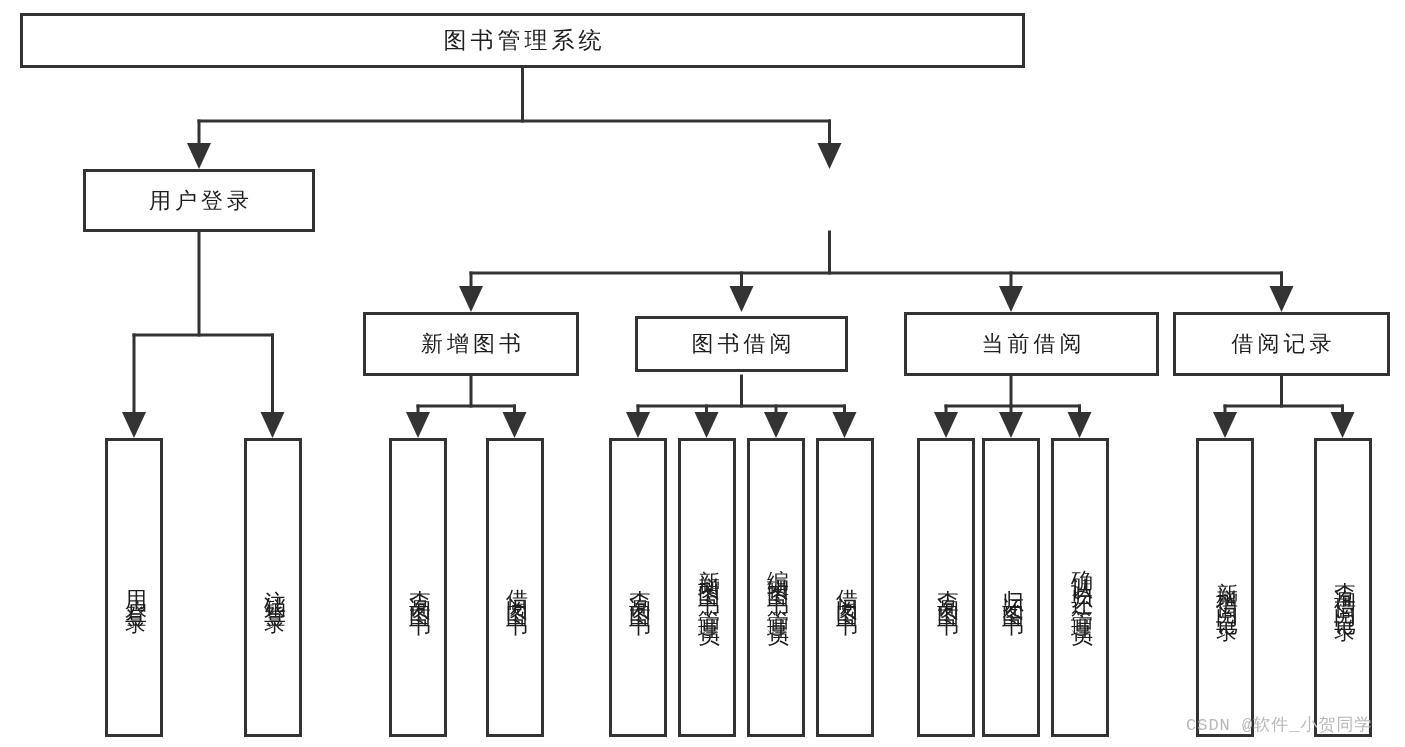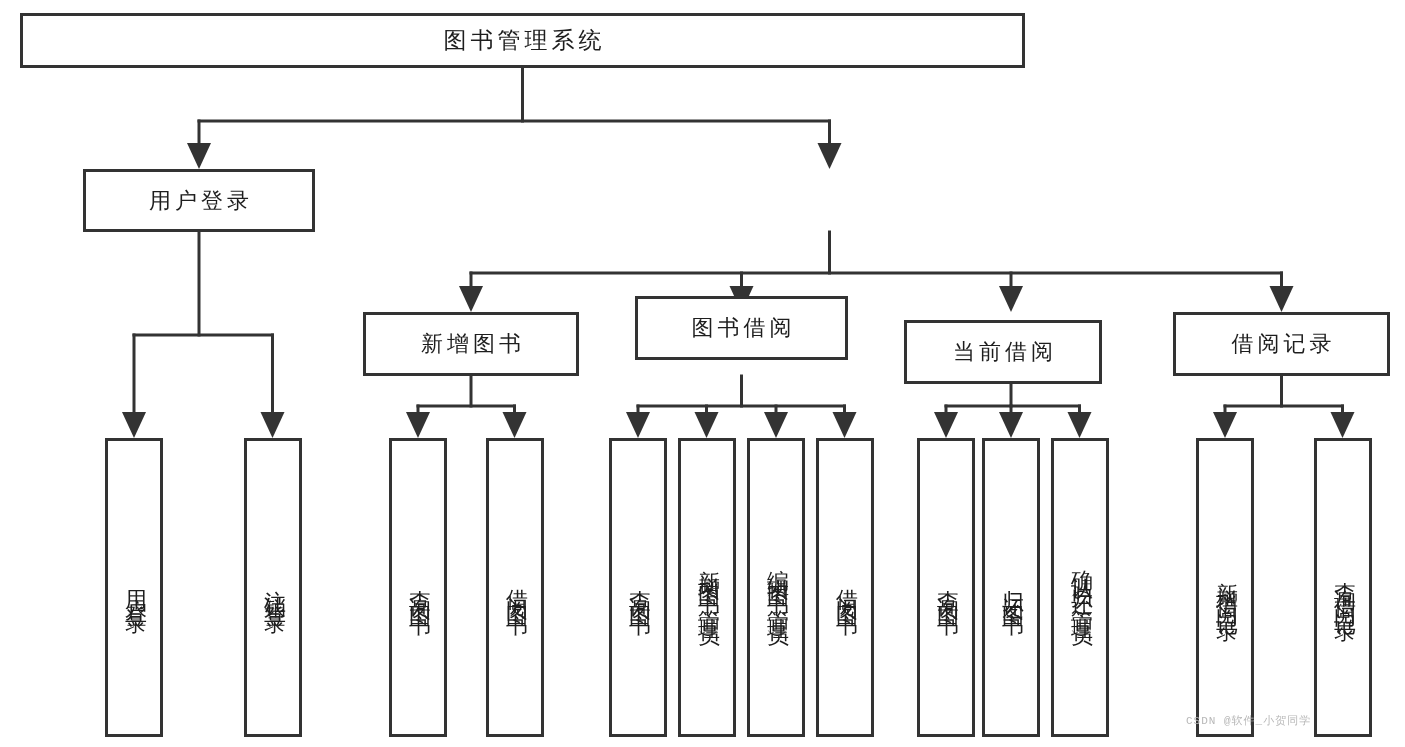--- a/index.html
+++ b/index.html
@@ -13,21 +13,21 @@
     display:flex;align-items:center;justify-content:center;
   }
   .node .lbl{font-size:22px;letter-spacing:4px;text-indent:4px;white-space:nowrap;color:#1e1e1e;}
   .root .lbl{font-size:23px;}
   .leaf{width:58px;top:438px;height:299px;}
   .leaf .vlbl{
     writing-mode:vertical-rl;text-orientation:mixed;
     font-size:22px;letter-spacing:8px;line-height:1;white-space:nowrap;color:#1e1e1e;
   }
   .watermark{
-    position:absolute;left:1186px;top:713px;font-size:11px;letter-spacing:1px;
+    position:absolute;left:1186px;top:713px;font-size:17px;letter-spacing:1px;
     color:#b8b8b8;white-space:nowrap;
   }
 </style>
 </head>
 <body>
 
 <div class="stage">
 
   <svg class="connectors" viewBox="0 0 1405 747" xmlns="http://www.w3.org/2000/svg">
     <g stroke="#333333" stroke-width="3" stroke-linecap="square">
@@ -99,24 +99,24 @@
     <span class="lbl">图书管理系统</span>
   </div>
 
   <div class="node" style="left:83px;top:169px;width:232px;height:63px">
     <span class="lbl">用户登录</span>
   </div>
 
   <div class="node" style="left:363px;top:312px;width:216px;height:64px">
     <span class="lbl">新增图书</span>
   </div>
-  <div class="node" style="left:635px;top:296px;width:213px;height:64px">
+  <div class="node" style="left:635px;top:316px;width:213px;height:56px">
     <span class="lbl">图书借阅</span>
   </div>
-  <div class="node" style="left:904px;top:320px;width:198px;height:64px">
+  <div class="node" style="left:904px;top:312px;width:255px;height:64px">
     <span class="lbl">当前借阅</span>
   </div>
   <div class="node" style="left:1173px;top:312px;width:217px;height:64px">
     <span class="lbl">借阅记录</span>
   </div>
 
   <div class="node leaf" style="left:105px">
     <span class="vlbl">用户登录</span>
   </div>
   <div class="node leaf" style="left:244px">

